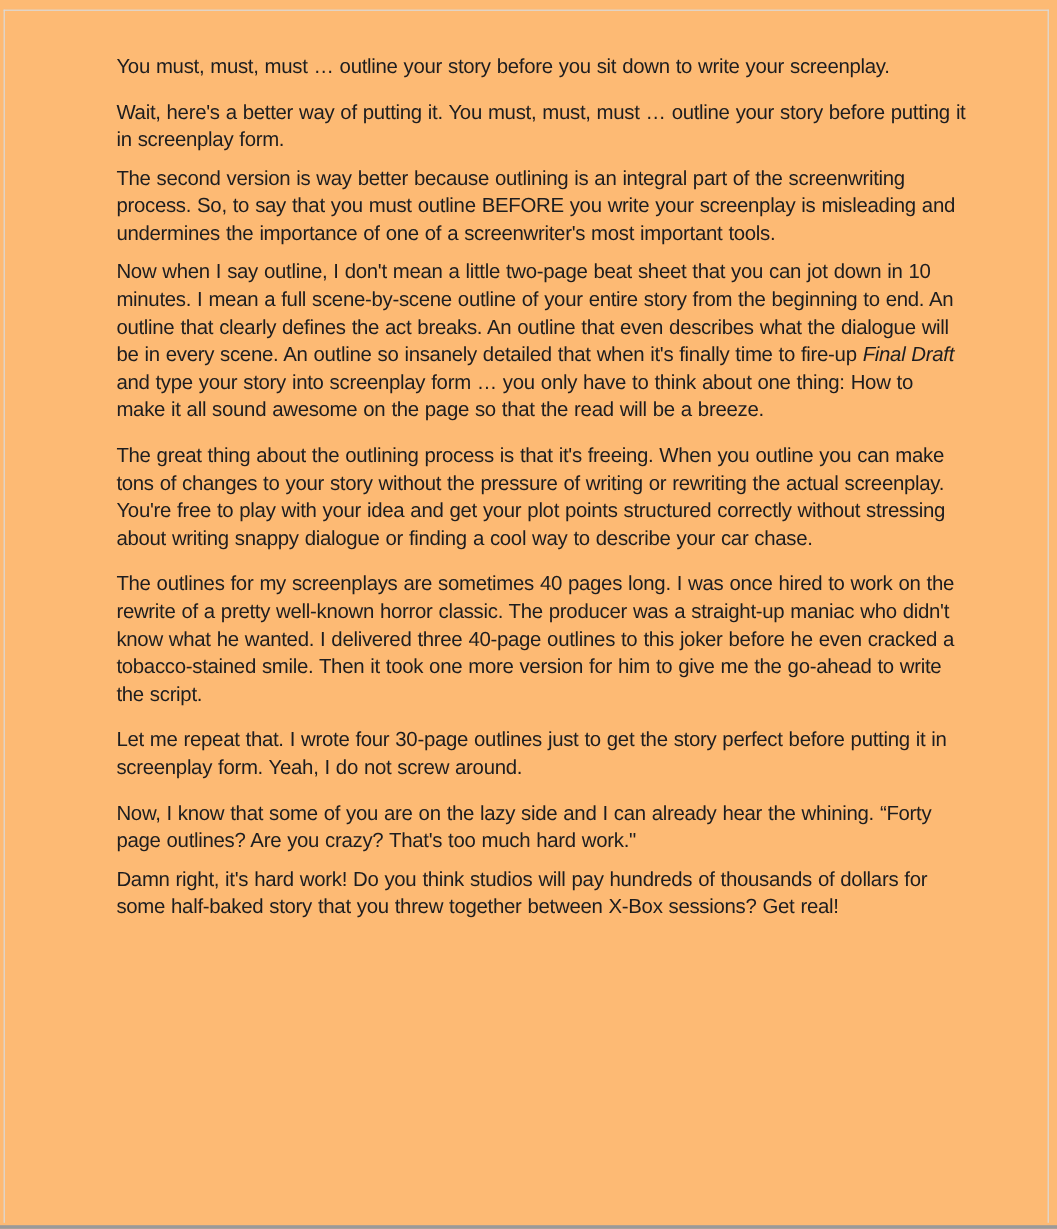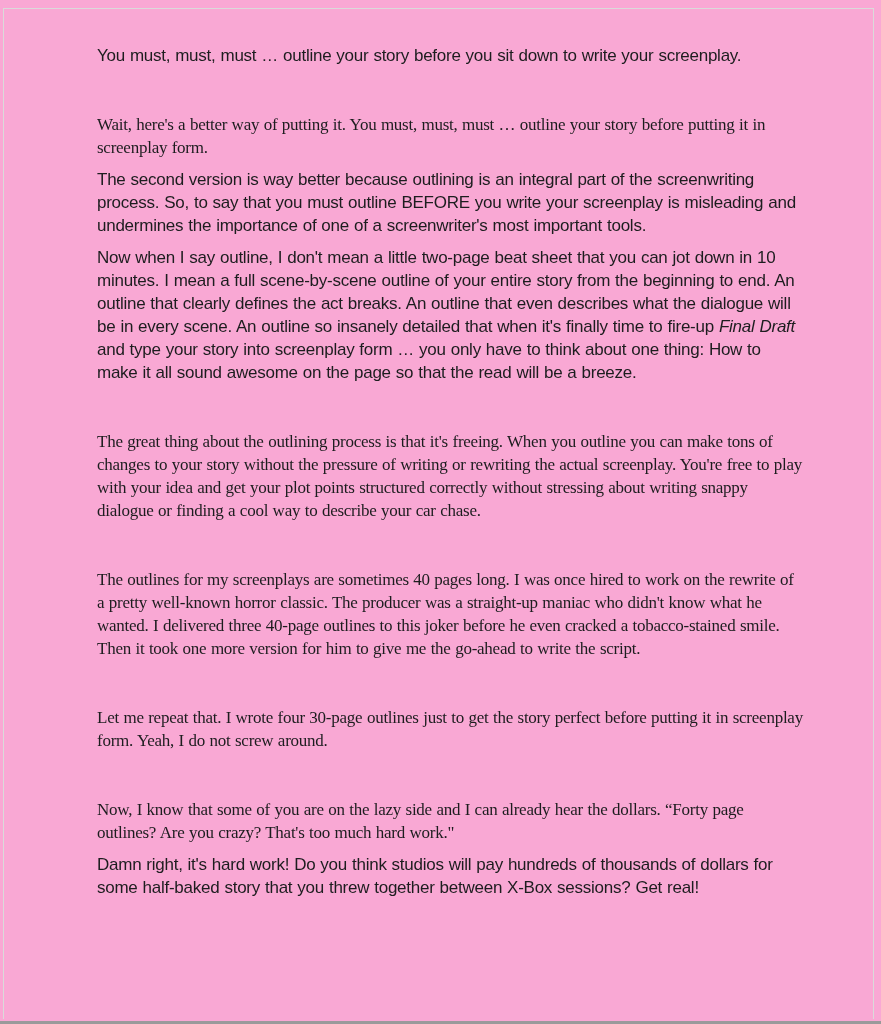--- a/index.html
+++ b/index.html
@@ -10,21 +10,21 @@
   body {
     width: 881px;
     height: 1024px;
     overflow: hidden;
     font-family: "Liberation Sans", "DejaVu Sans", sans-serif;
   }
   .page {
     position: relative;
     width: 881px;
     height: 1024px;
-    background: #f9a8d4;
+    background: #fdba74;
     box-sizing: border-box;
   }
   
   .scan-frame {
     position: absolute;
     top: 8px;
     left: 3px;
     right: 7px;
     bottom: 5px;
     border: 1px solid #dadada;
@@ -50,37 +50,36 @@
     color: #1d1d1f;
     font-size: 17px;
     line-height: 23px;
     letter-spacing: -0.25px;
     word-spacing: 0.5px;
   }
   .content p {
     margin: 0 0 9px 0;
   }
   .content p.gap {
-    margin-top: 46px;
-    font-family: Liberation Serif, serif;
+    margin-top: 15px;
   }
   .content .italic {
     font-style: italic;
   }
 </style>
 </head>
 <body>
 
 <div class="page">
   <div class="scan-frame"></div>
   <div class="content" id="doc-content">
       <p><span>You must, must, must … outline your story before you sit down to write your screenplay.</span></p>
       <p class="gap"><span>Wait, here's a better way of putting it. You must, must, must … outline your story before putting it in screenplay form.</span></p>
       <p><span>The second version is way better because outlining is an integral part of the screenwriting process. So, to say that you must outline BEFORE you write your screenplay is misleading and undermines the importance of one of a screenwriter's most important tools.</span></p>
       <p><span>Now when I say outline, I don't mean a little two-page beat sheet that you can jot down in 10 minutes. I mean a full scene-by-scene outline of your entire story from the beginning to end. An outline that clearly defines the act breaks. An outline that even describes what the dialogue will be in every scene. An outline so insanely detailed that when it's finally time to fire-up </span><span class="italic">Final Draft</span><span> and type your story into screenplay form … you only have to think about one thing: How to make it all sound awesome on the page so that the read will be a breeze.</span></p>
       <p class="gap"><span>The great thing about the outlining process is that it's freeing. When you outline you can make tons of changes to your story without the pressure of writing or rewriting the actual screenplay. You're free to play with your idea and get your plot points structured correctly without stressing about writing snappy dialogue or finding a cool way to describe your car chase.</span></p>
       <p class="gap"><span>The outlines for my screenplays are sometimes 40 pages long. I was once hired to work on the rewrite of a pretty well-known horror classic. The producer was a straight-up maniac who didn't know what he wanted. I delivered three 40-page outlines to this joker before he even cracked a tobacco-stained smile. Then it took one more version for him to give me the go-ahead to write the script.</span></p>
       <p class="gap"><span>Let me repeat that. I wrote four 30-page outlines just to get the story perfect before putting it in screenplay form. Yeah, I do not screw around.</span></p>
-      <p class="gap"><span>Now, I know that some of you are on the lazy side and I can already hear the dollars. “Forty page outlines? Are you crazy? That's too much hard work."</span></p>
+      <p class="gap"><span>Now, I know that some of you are on the lazy side and I can already hear the whining. “Forty page outlines? Are you crazy? That's too much hard work."</span></p>
       <p><span>Damn right, it's hard work! Do you think studios will pay hundreds of thousands of dollars for some half-baked story that you threw together between X-Box sessions? Get real!</span></p>
     </div>
   <div class="bottom-edge"></div>
 </div>
 
 </body></html>

